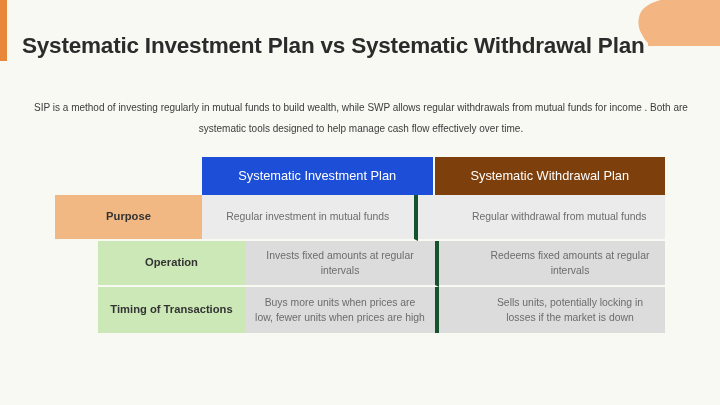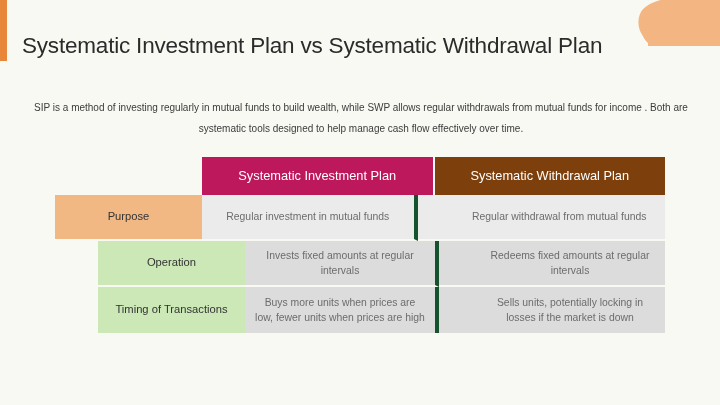--- a/index.html
+++ b/index.html
@@ -34,21 +34,21 @@
     height: 61px;
     background: #e8873a;
   }
 
   
   .page-title {
     position: absolute;
     left: 22px;
     top: 18px;
     font-size: 22.5px;
-    font-weight: normal;
+    font-weight: bold;
     color: #2b2b2b;
     letter-spacing: -0.2px;
     white-space: nowrap;
   }
 
   
   .intro {
     position: absolute;
     left: 24px;
     top: 88px;
@@ -75,20 +75,21 @@
     flex: 0 0 147px;
     box-sizing: border-box;
     display: flex;
     align-items: center;
     justify-content: center;
     text-align: center;
     font-size: 11.2px;
     color: #333333;
     line-height: 1.35;
     padding: 4px 6px;
+    font-weight: bold;
   }
   .cell-data {
     flex: 1 1 0;
     box-sizing: border-box;
     display: flex;
     align-items: center;
     justify-content: center;
     text-align: center;
     font-size: 10.4px;
     color: #6c6c6c;
@@ -99,21 +100,21 @@
   
   .hrow { height: 38px; }
   .hrow .cell-label {
     background: transparent;
   }
   .h-sip, .h-swp {
     color: #ffffff;
     font-size: 12.8px;
     border-right: 2px solid #f7f9f2;
   }
-  .h-sip { background: #be185d; }
+  .h-sip { background: #1d4ed8; }
   .h-swp { background: #7d3f0c; border-right: none; text-align: center; }
 
   
   .brow { height: 46px; }
   .brow .cell-data {
     border-right: 4px solid #14532d;
     border-bottom: 2px solid #f7f9f2;
   }
   .brow .cell-data:last-child { border-right: none; padding-left: 46px; }
   .brow .cell-label {

